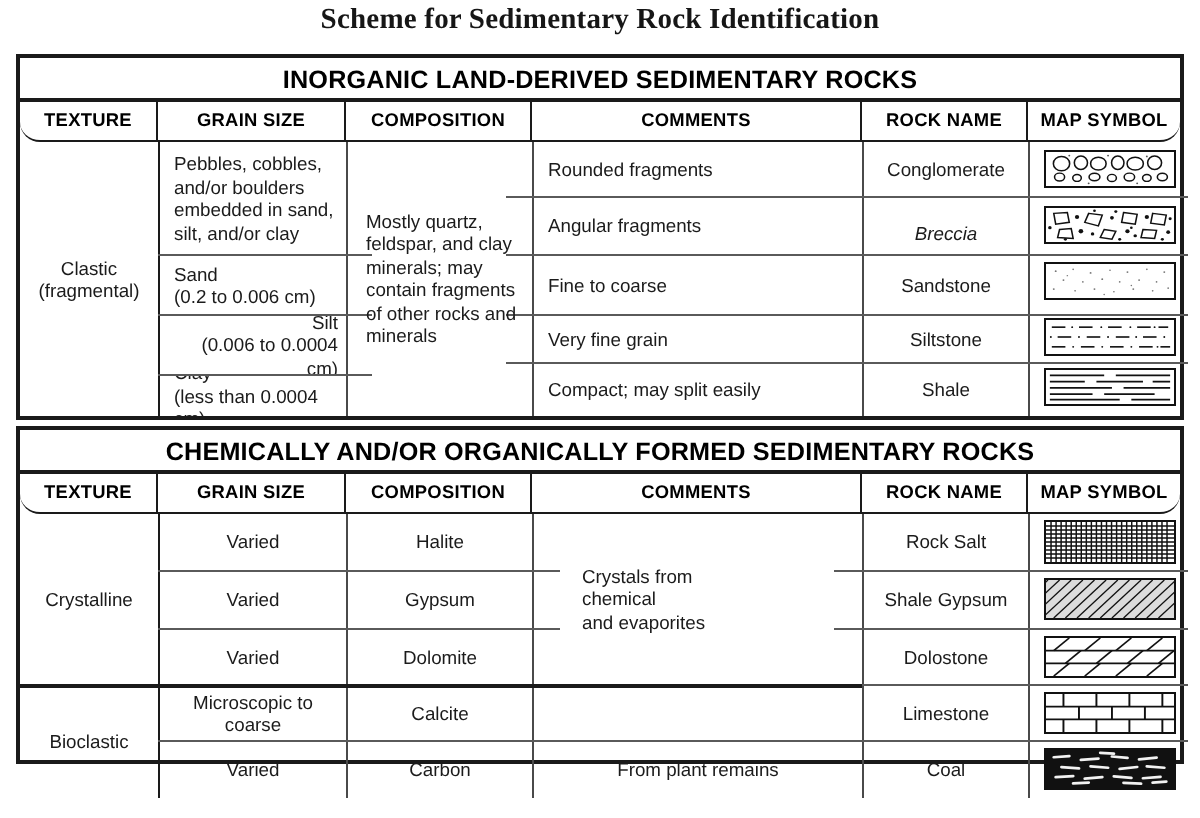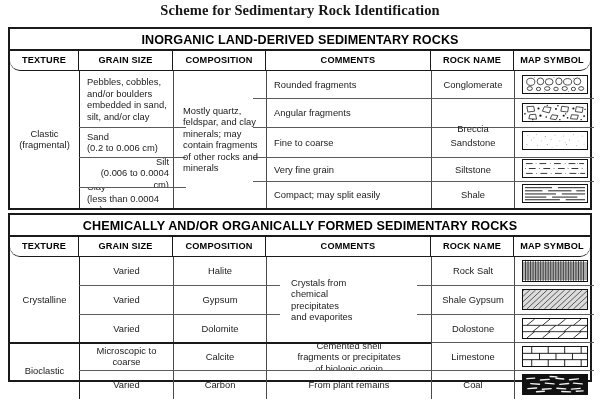--- a/index.html
+++ b/index.html
@@ -237,21 +237,21 @@
       <div class="cell lft" style="left:257px; top:57px; width:164px; height:29px;">
           <div class="inner">Fine to coarse</div>
         </div>
       <div class="cell lft" style="left:257px; top:111px; width:164px; height:26px;">
           <div class="inner">Compact; may split easily</div>
         </div>
 
       <div class="cell ctr" style="left:422px; top:0;   width:82px; height:27px;">
           <div class="inner">Conglomerate</div>
         </div>
-      <div class="cell ctr" style="left:422px; top:44px; width:82px; height:28px;">
+      <div class="cell ctr" style="left:422px; top:32px; width:82px; height:28px;font-style:italic;">
           <div class="inner">Breccia</div>
         </div>
       <div class="cell ctr" style="left:422px; top:57px; width:82px; height:29px;">
           <div class="inner">Sandstone</div>
         </div>
       <div class="cell ctr" style="left:422px; top:111px; width:82px; height:26px;">
           <div class="inner">Shale</div>
         </div>
       <div class="cell ctr" style="left:422px; top:87px; width:82px; height:23px;">
           <div class="inner">Siltstone</div>
@@ -484,29 +484,21 @@
           <div class="inner">Dolomite</div>
         </div>
       <div class="cell ctr" style="left:164px; top:114px; width:92px; height:28px;">
           <div class="inner">Carbon</div>
         </div>
 
       <div class="cell ctr" style="left:257px; top:0; width:164px; height:85px;">
         <div class="inner" style="text-align:left; padding-left:24px;">
           <div>Crystals from</div>
           <div>chemical</div>
-          <div>precipitates</div>
           <div>and evaporites</div>
-        </div>
-      </div>
-      <div class="cell ctr" style="left:257px; top:86px; width:164px; height:27px;">
-        <div class="inner">
-          <div>Cemented shell</div>
-          <div>fragments or precipitates</div>
-          <div>of biologic origin</div>
         </div>
       </div>
       <div class="cell ctr" style="left:257px; top:114px; width:164px; height:28px;">
         <div class="inner">From plant remains</div>
       </div>
 
       <div class="cell ctr" style="left:422px; top:0;   width:82px; height:28px;">
           <div class="inner">Rock Salt</div>
         </div>
       <div class="cell ctr" style="left:422px; top:29px; width:82px; height:28px;">

